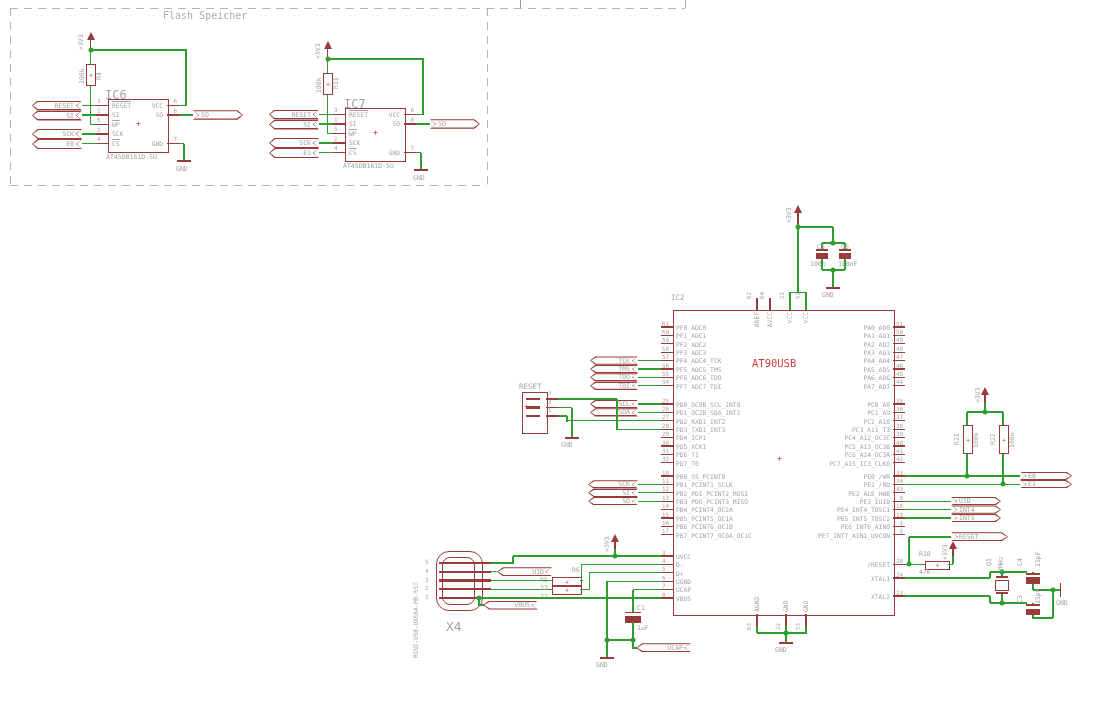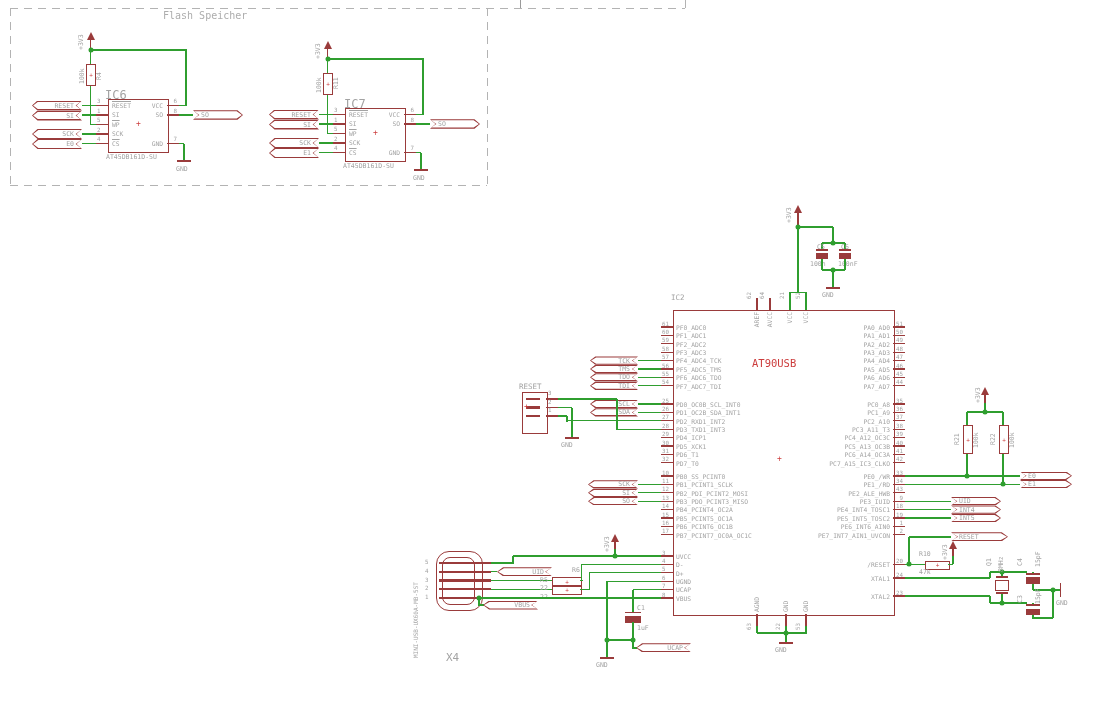--- a/index.html
+++ b/index.html
@@ -770,21 +770,21 @@
   <i class="w" style="left:571.3px;top:407.5px;width:1.4px;height:30px"></i>
   <i class="w" style="left:558px;top:415.3px;width:9px;height:1.4px"></i>
   <i class="w" style="left:566.3px;top:416px;width:1.4px;height:5.5px"></i>
   <i class="w" style="left:567px;top:420.1px;width:94px;height:1.4px"></i>
   <i class="rl" style="left:565px;top:437px;width:14px;height:1.7px"></i>
   <span class="t" style="left:561px;top:442px">GND</span>
 
   <span class="vt" style="left:413px;top:546px;height:112px;font-size:6px">MINI-USB-UX60A-MB-5ST</span>
   <div class="box" style="left:436px;top:551px;width:45px;height:58px;border-radius:13px;border-width:1.5px"></div>
   <div class="box" style="left:442px;top:557px;width:31px;height:46px;border-radius:8px"></div>
-  <span class="t" style="left:446px;top:652px;font-size:11px">X4</span>
+  <span class="t" style="left:446px;top:620px;font-size:13px">X4</span>
   <i class="rl" style="left:439px;top:561.8px;width:52px;height:2.4px"></i>
   <i class="rl" style="left:439px;top:570.5px;width:52px;height:2.4px"></i>
   <i class="rl" style="left:439px;top:579.3px;width:52px;height:2.4px"></i>
   <i class="rl" style="left:439px;top:588px;width:52px;height:2.4px"></i>
   <i class="rl" style="left:439px;top:596.8px;width:52px;height:2.4px"></i>
   <span class="t" style="left:425px;top:560px;font-size:5.8px">5</span>
   <span class="t" style="left:425px;top:568.7px;font-size:5.8px">4</span>
   <span class="t" style="left:425px;top:577.5px;font-size:5.8px">3</span>
   <span class="t" style="left:425px;top:586.2px;font-size:5.8px">2</span>
   <span class="t" style="left:425px;top:595px;font-size:5.8px">1</span>

